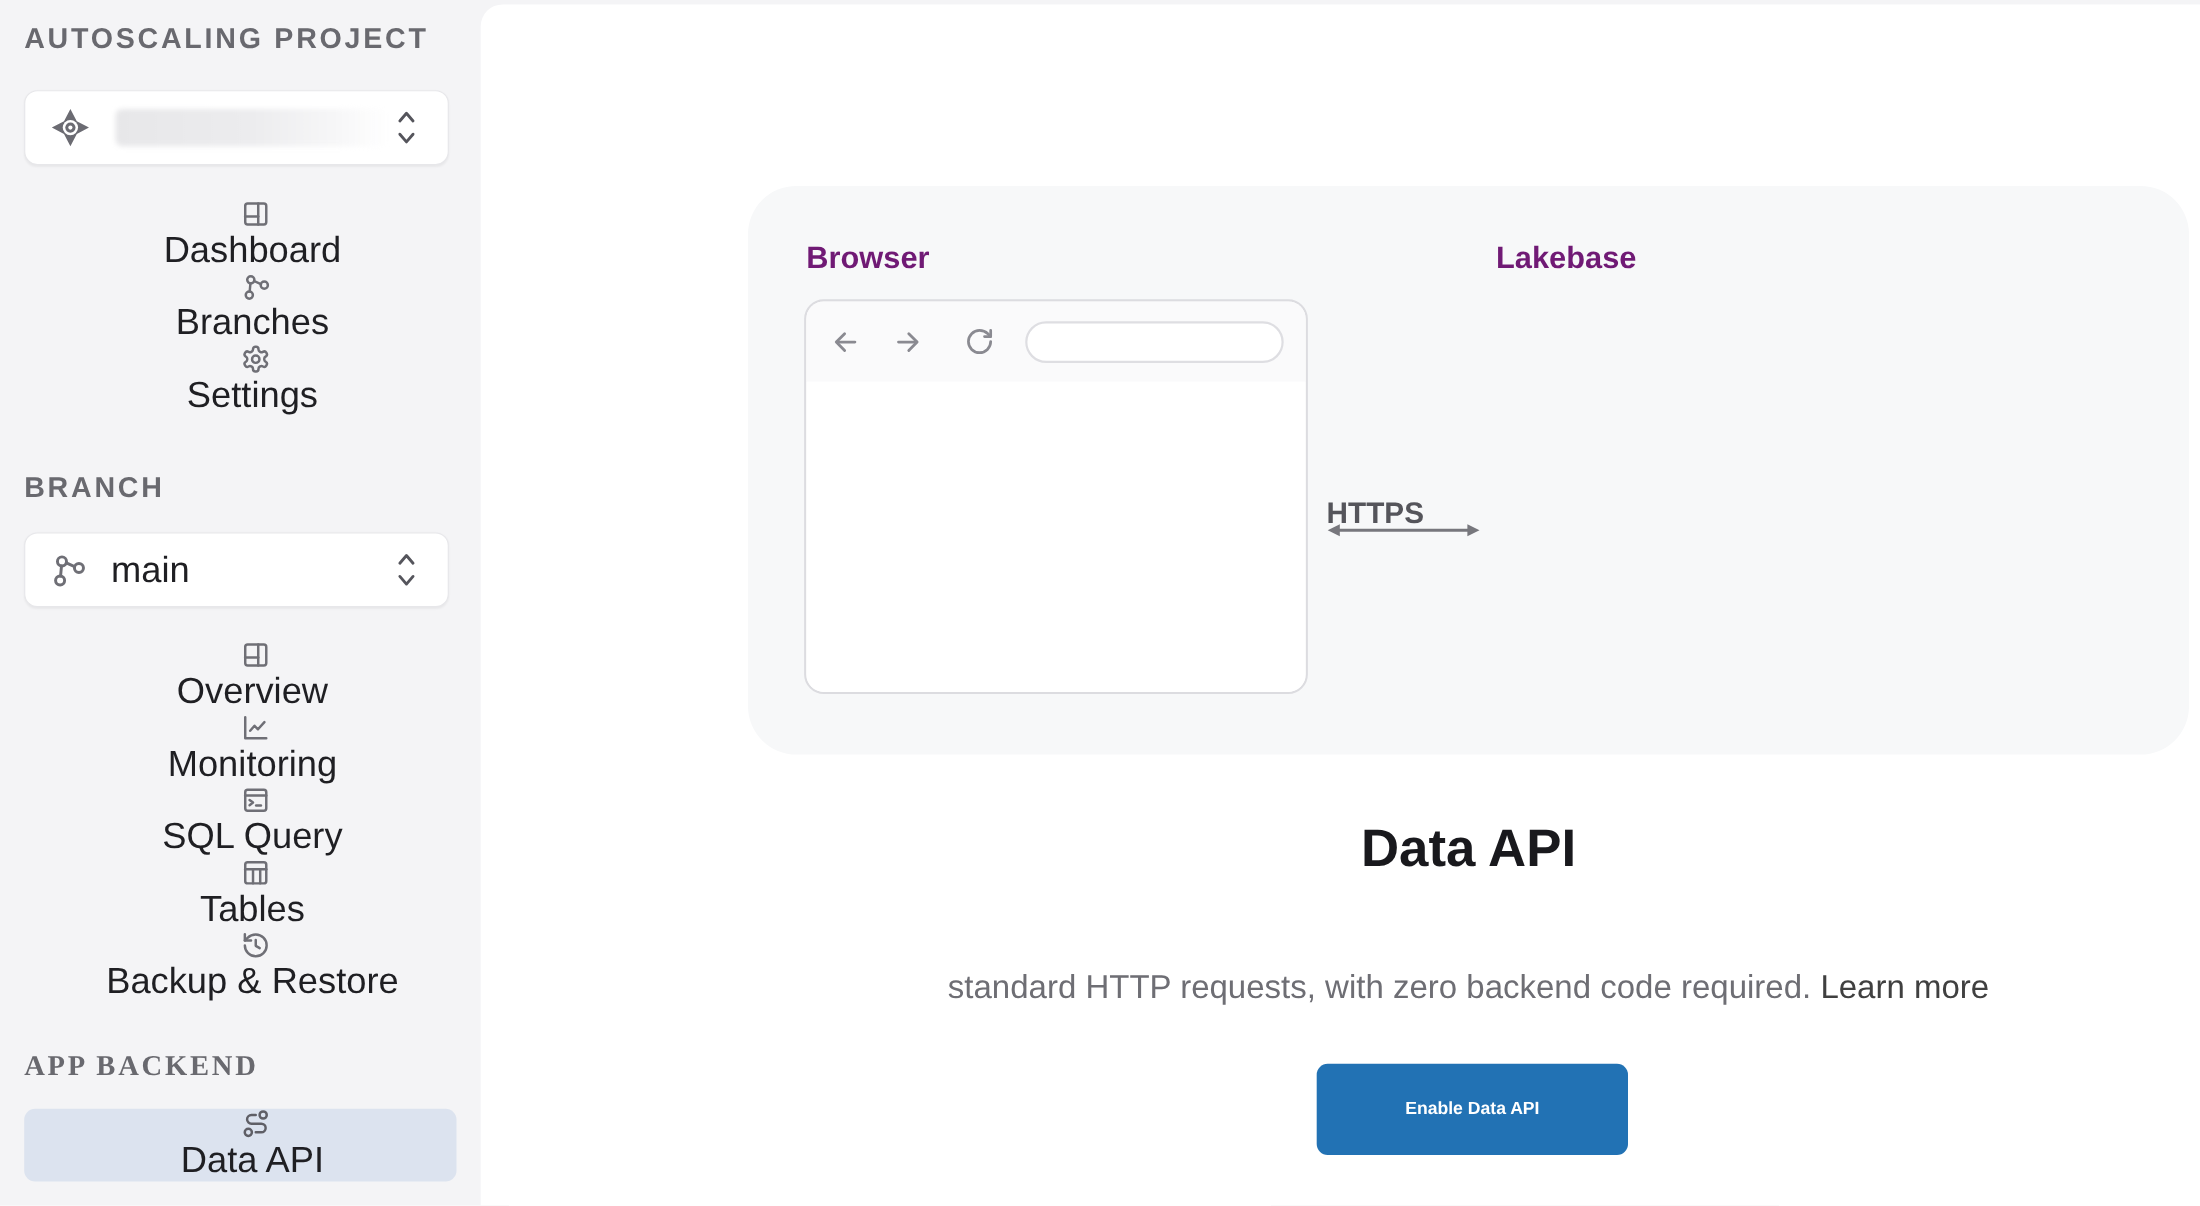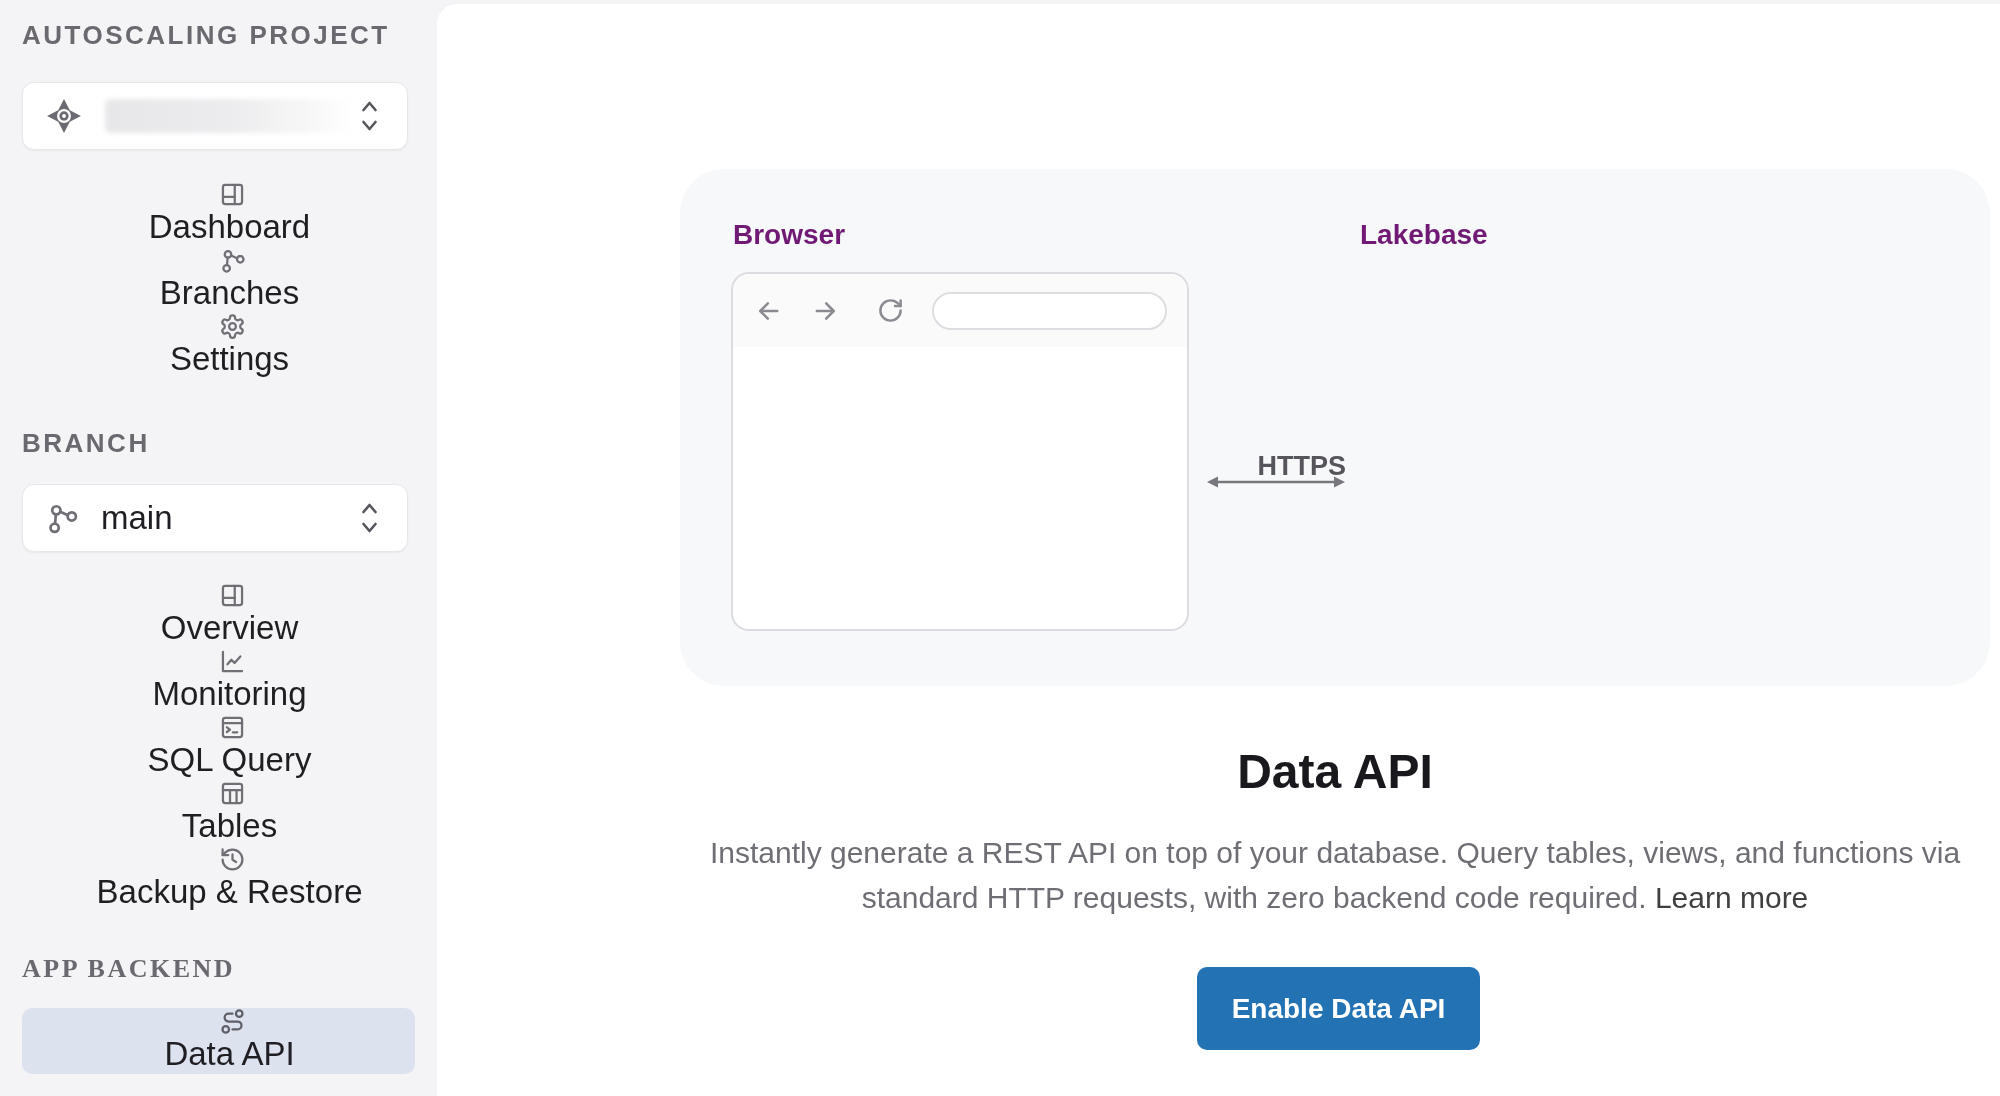--- a/index.html
+++ b/index.html
@@ -84,21 +84,21 @@
   .tb-reload { margin-left:38px; }
   svg.ic-tb { stroke:#8a8a91; fill:none; stroke-width:2.2; stroke-linecap:round; stroke-linejoin:round; }
   .url-pill {
     margin-left:28px; width:235px; height:38px;
     background:#ffffff; border:2px solid #dedee2; border-radius:19px;
   }
   .browser-body { height:284px; background:#ffffff; }
 
   
   .https-label {
-    position:absolute; left:526px; top:282px; width:140px; text-align:right;
+    position:absolute; left:526px; top:282px; width:140px; text-align:left;
     font-size:27px; font-weight:700; color:#55555b;
   }
   .https-arrow { position:absolute; left:526px; top:303px; }
 
   
   .lake-table {
     position:absolute; left:679px; top:102px; width:586px; height:360px;
     background:#ffffff; border:2px solid #dcdce0; border-radius:18px;
   }
   .lake-header {
@@ -131,21 +131,21 @@
   }
   .page-desc {
     position:absolute; left:0; top:826px; width:1310px; text-align:center;
     font-size:30px; line-height:45px; color:#6e6e74;
   }
   .page-desc a { color:#404040; text-decoration:none; cursor:pointer; }
   .enable-btn {
     position:absolute; left:517px; top:963px; width:283px; height:83px;
     background:#2272b4; border:none; border-radius:10px; cursor:pointer;
     font-family:"Liberation Sans", sans-serif;
-    font-size:28px; font-weight:600; color:#ffffff;
+    font-size:16px; font-weight:600; color:#ffffff;
   }
 </style>
 </head>
 <body>
 
 <aside class="sidebar">
 
   <div class="section-label lbl-project">AUTOSCALING PROJECT</div>
 
   <div class="selector-card card-project">
@@ -333,20 +333,20 @@
         </svg>
       </span>
 
       <div class="mock-label lbl-lakebase">Lakebase</div>
 
     </section>
 
     <h1 class="page-title">Data API</h1>
 
     <p class="page-desc">
-      <span>Instantly generate a REST API on top of your database. Query tables, views, and functions via</span><br>
+      <br>
       <span>standard HTTP requests, with zero backend code required.</span>
       <a href="#">Learn more</a>
     </p>
 
     <button class="enable-btn">Enable Data API</button>
   </div>
 </main>
 
 </body></html>

